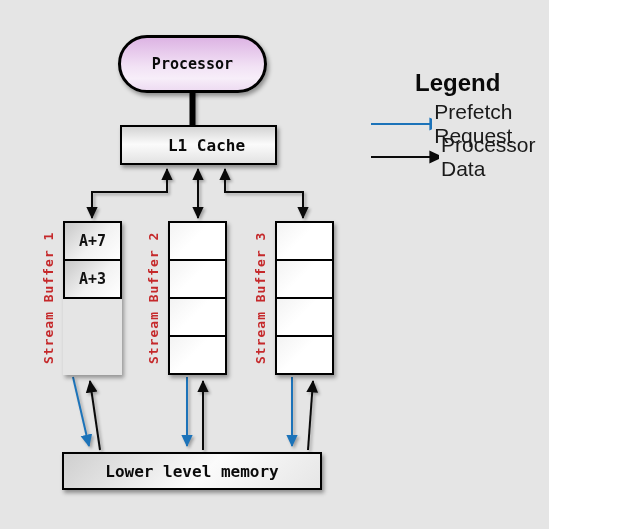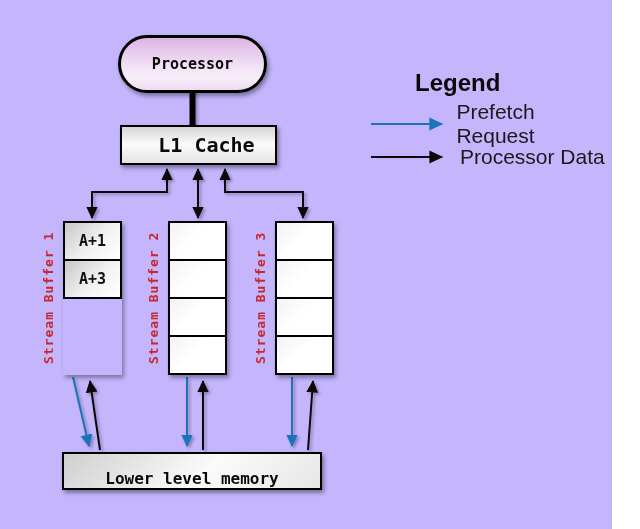--- a/index.html
+++ b/index.html
@@ -1,43 +1,42 @@
 <!DOCTYPE html>
 <html><head>
 <meta charset="utf-8">
 <style>
   html,body{margin:0;padding:0;background:#ffffff;}
   .canvas{
-    position:relative;width:612px;height:529px;background:#c4b5fd;overflow:hidden;
+    position:relative;width:549px;height:529px;background:#e5e5e5;overflow:hidden;
     font-family:"DejaVu Sans Mono",monospace;
   }
   svg.arrows{
     position:absolute;left:0;top:0;width:640px;height:529px;
     filter:drop-shadow(2px 2px 1.5px rgba(0,0,0,0.30));
   }
   .node{
     position:absolute;display:flex;align-items:center;justify-content:center;
     box-sizing:border-box;border:2px solid #000;
     box-shadow:2px 3px 4px rgba(0,0,0,0.38);
     font-weight:bold;color:#0a0a0a;
   }
   .processor{
     left:118px;top:35px;width:149px;height:58px;border-radius:30px;
     border-width:3px;font-size:15px;
     background:linear-gradient(180deg,#ddb4e4 0%,#f2e2f5 55%,#f7eef9 78%,#eedcf2 100%);
   }
   .l1{
-    left:120px;top:125px;width:157px;height:40px;font-size:20px;
+    left:120px;top:125px;width:157px;height:40px;font-size:16px;
     background:linear-gradient(180deg,#d4d4d4 0%,#fbfbfb 48%,#e3e3e3 100%);
     padding-left:16px;
   }
   .memory{
     left:62px;top:452px;width:260px;height:38px;font-size:16px;
     background:linear-gradient(135deg,#cfcfcf 0%,#fbfbfb 55%,#e6e6e6 100%);
-    align-items:flex-end;
   }
   .buffer{
     position:absolute;top:221px;width:59px;height:154px;
     display:flex;flex-direction:column;
     box-shadow:2px 3px 4px rgba(0,0,0,0.35);
   }
   .buffer .cell{
     box-sizing:border-box;height:40px;border:2px solid #000;
     display:flex;align-items:center;justify-content:center;
     font-weight:bold;font-size:15px;color:#111;
@@ -100,21 +99,21 @@
   <div class="node processor">
     <span>Processor</span>
   </div>
 
   <div class="node l1">
     <span>L1 Cache</span>
   </div>
 
   <div class="buffer-label lab1">Stream Buffer 1</div>
   <div class="buffer buf1">
-    <div class="cell filled">A+1</div>
+    <div class="cell filled">A+7</div>
     <div class="cell filled">A+3</div>
   </div>
 
   <div class="buffer-label lab2">Stream Buffer 2</div>
   <div class="buffer buf2">
     <div class="cell empty"></div>
     <div class="cell empty"></div>
     <div class="cell empty"></div>
     <div class="cell empty"></div>
   </div>

